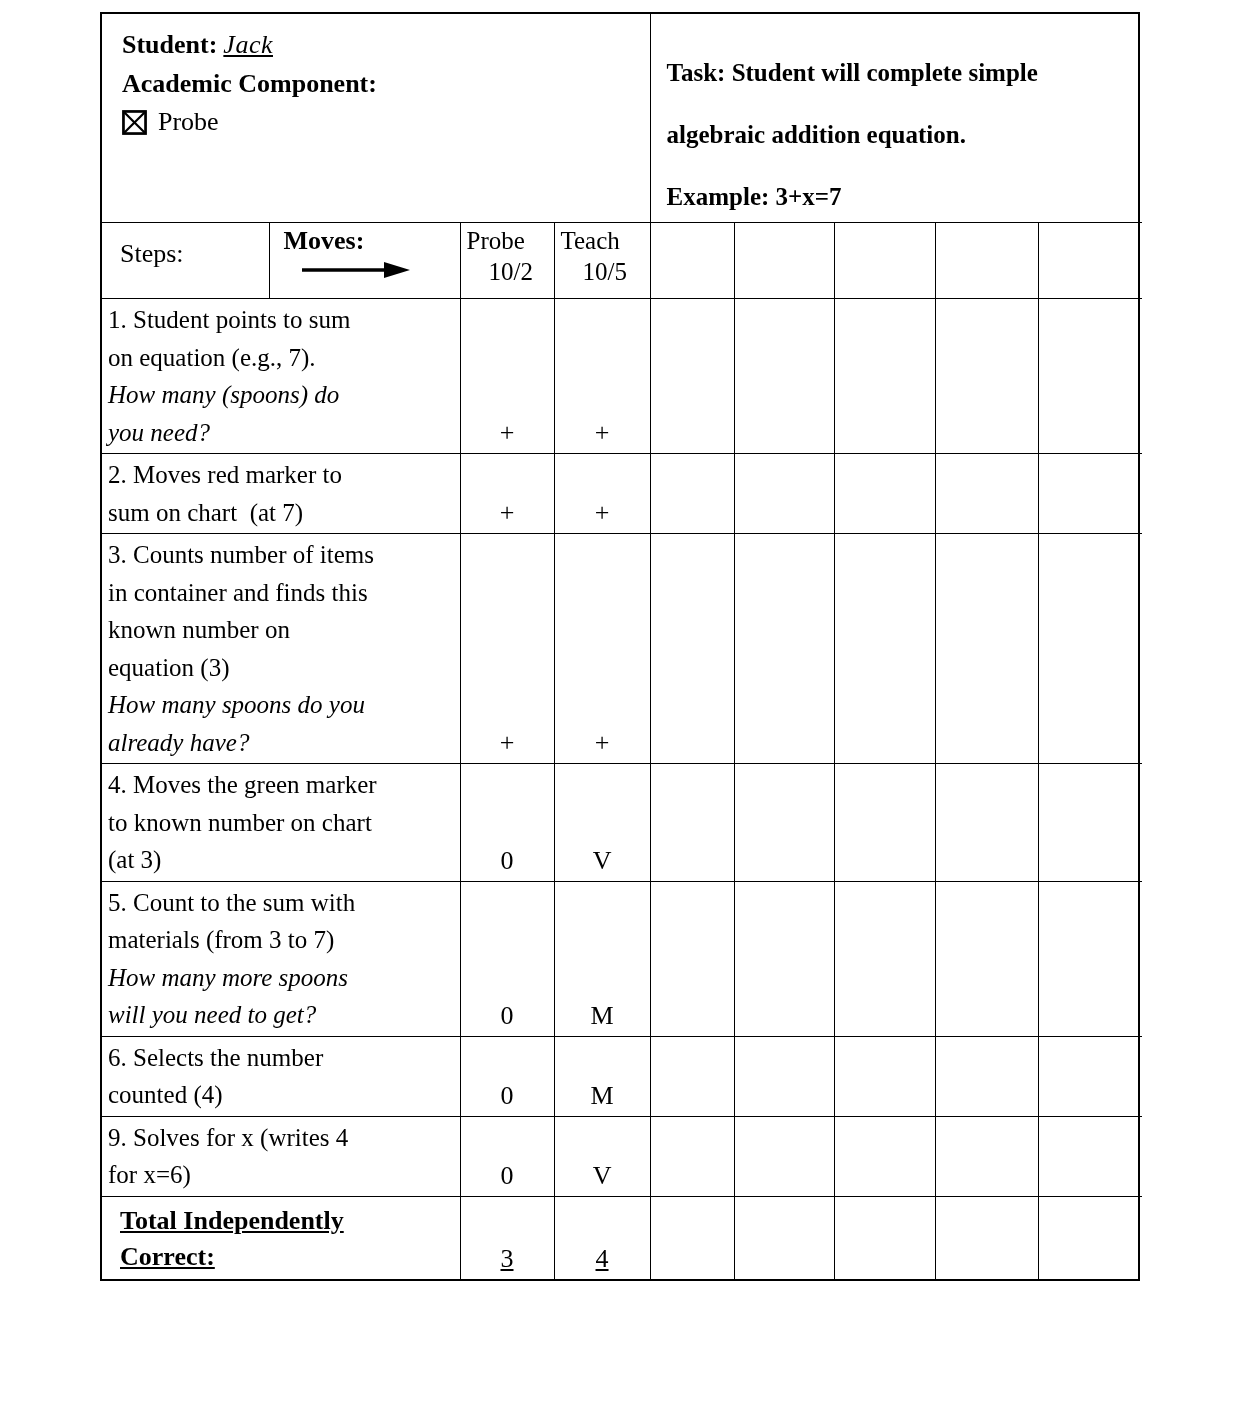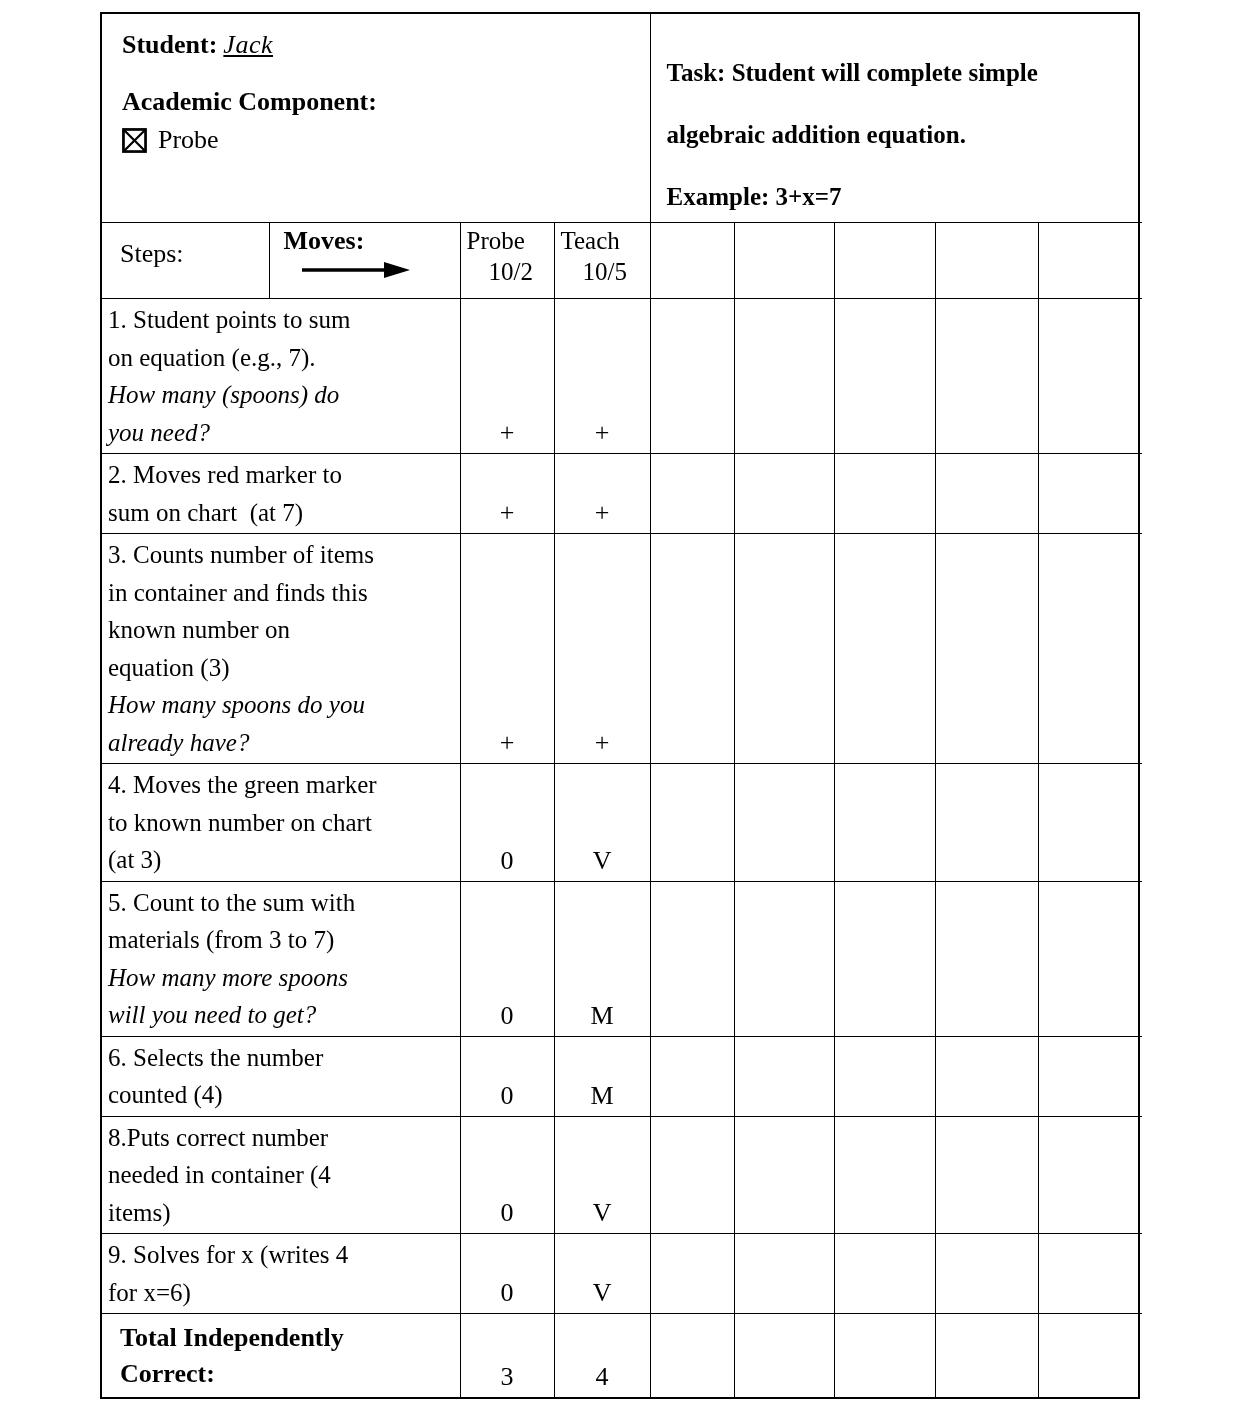--- a/index.html
+++ b/index.html
@@ -69,21 +69,21 @@
     font-weight: normal;
     font-style: italic;
     text-decoration: underline;
     padding-left: 6px;
     letter-spacing: 0.5px;
   }
   .academic-line {
     font-weight: bold;
     font-size: 26px;
     line-height: 1.42;
-    margin-top: 22px;
+    margin-top: 4px;
   }
   .component-row {
     display: flex;
     align-items: center;
     margin-top: 6px;
   }
   .checkbox {
     width: 25px;
     height: 25px;
     flex: 0 0 auto;
@@ -162,21 +162,21 @@
   .total-cell {
     border-left: none !important;
     vertical-align: top !important;
     padding: 6px 4px 4px 18px !important;
     font-weight: bold;
     font-size: 26px;
     line-height: 1.40;
   }
   .total-cell span { display: block; }
 
-  .lastrow td { border-bottom: none !important; }
+  .lastrow td { border-bottom: none !important; text-decoration: underline; }
 </style>
 </head>
 <body>
 
 <div class="page">
   <div class="sheet">
 
     <table class="grid">
       <colgroup>
         <col style="width:167px">
@@ -326,34 +326,20 @@
         <td class="mark">0</td>
         <td class="mark">M</td>
         <td class="mark blankcol"></td>
         <td class="mark blankcol"></td>
         <td class="mark blankcol"></td>
         <td class="mark blankcol"></td>
         <td class="mark blankcol lastcol"></td>
       </tr>
 
 
-      <tr>
-        <td class="step-cell" colspan="2">
-          <span class="plain">8.Puts correct number</span>
-          <span class="plain">needed in container (4</span>
-          <span class="plain">items)</span>
-        </td>
-        <td class="mark">0</td>
-        <td class="mark">V</td>
-        <td class="mark blankcol"></td>
-        <td class="mark blankcol"></td>
-        <td class="mark blankcol"></td>
-        <td class="mark blankcol"></td>
-        <td class="mark blankcol lastcol"></td>
-      </tr>
 
       <tr>
         <td class="step-cell" colspan="2">
           <span class="plain">9. Solves for x (writes 4</span>
           <span class="plain">for x=6)</span>
         </td>
         <td class="mark">0</td>
         <td class="mark">V</td>
         <td class="mark blankcol"></td>
         <td class="mark blankcol"></td>

